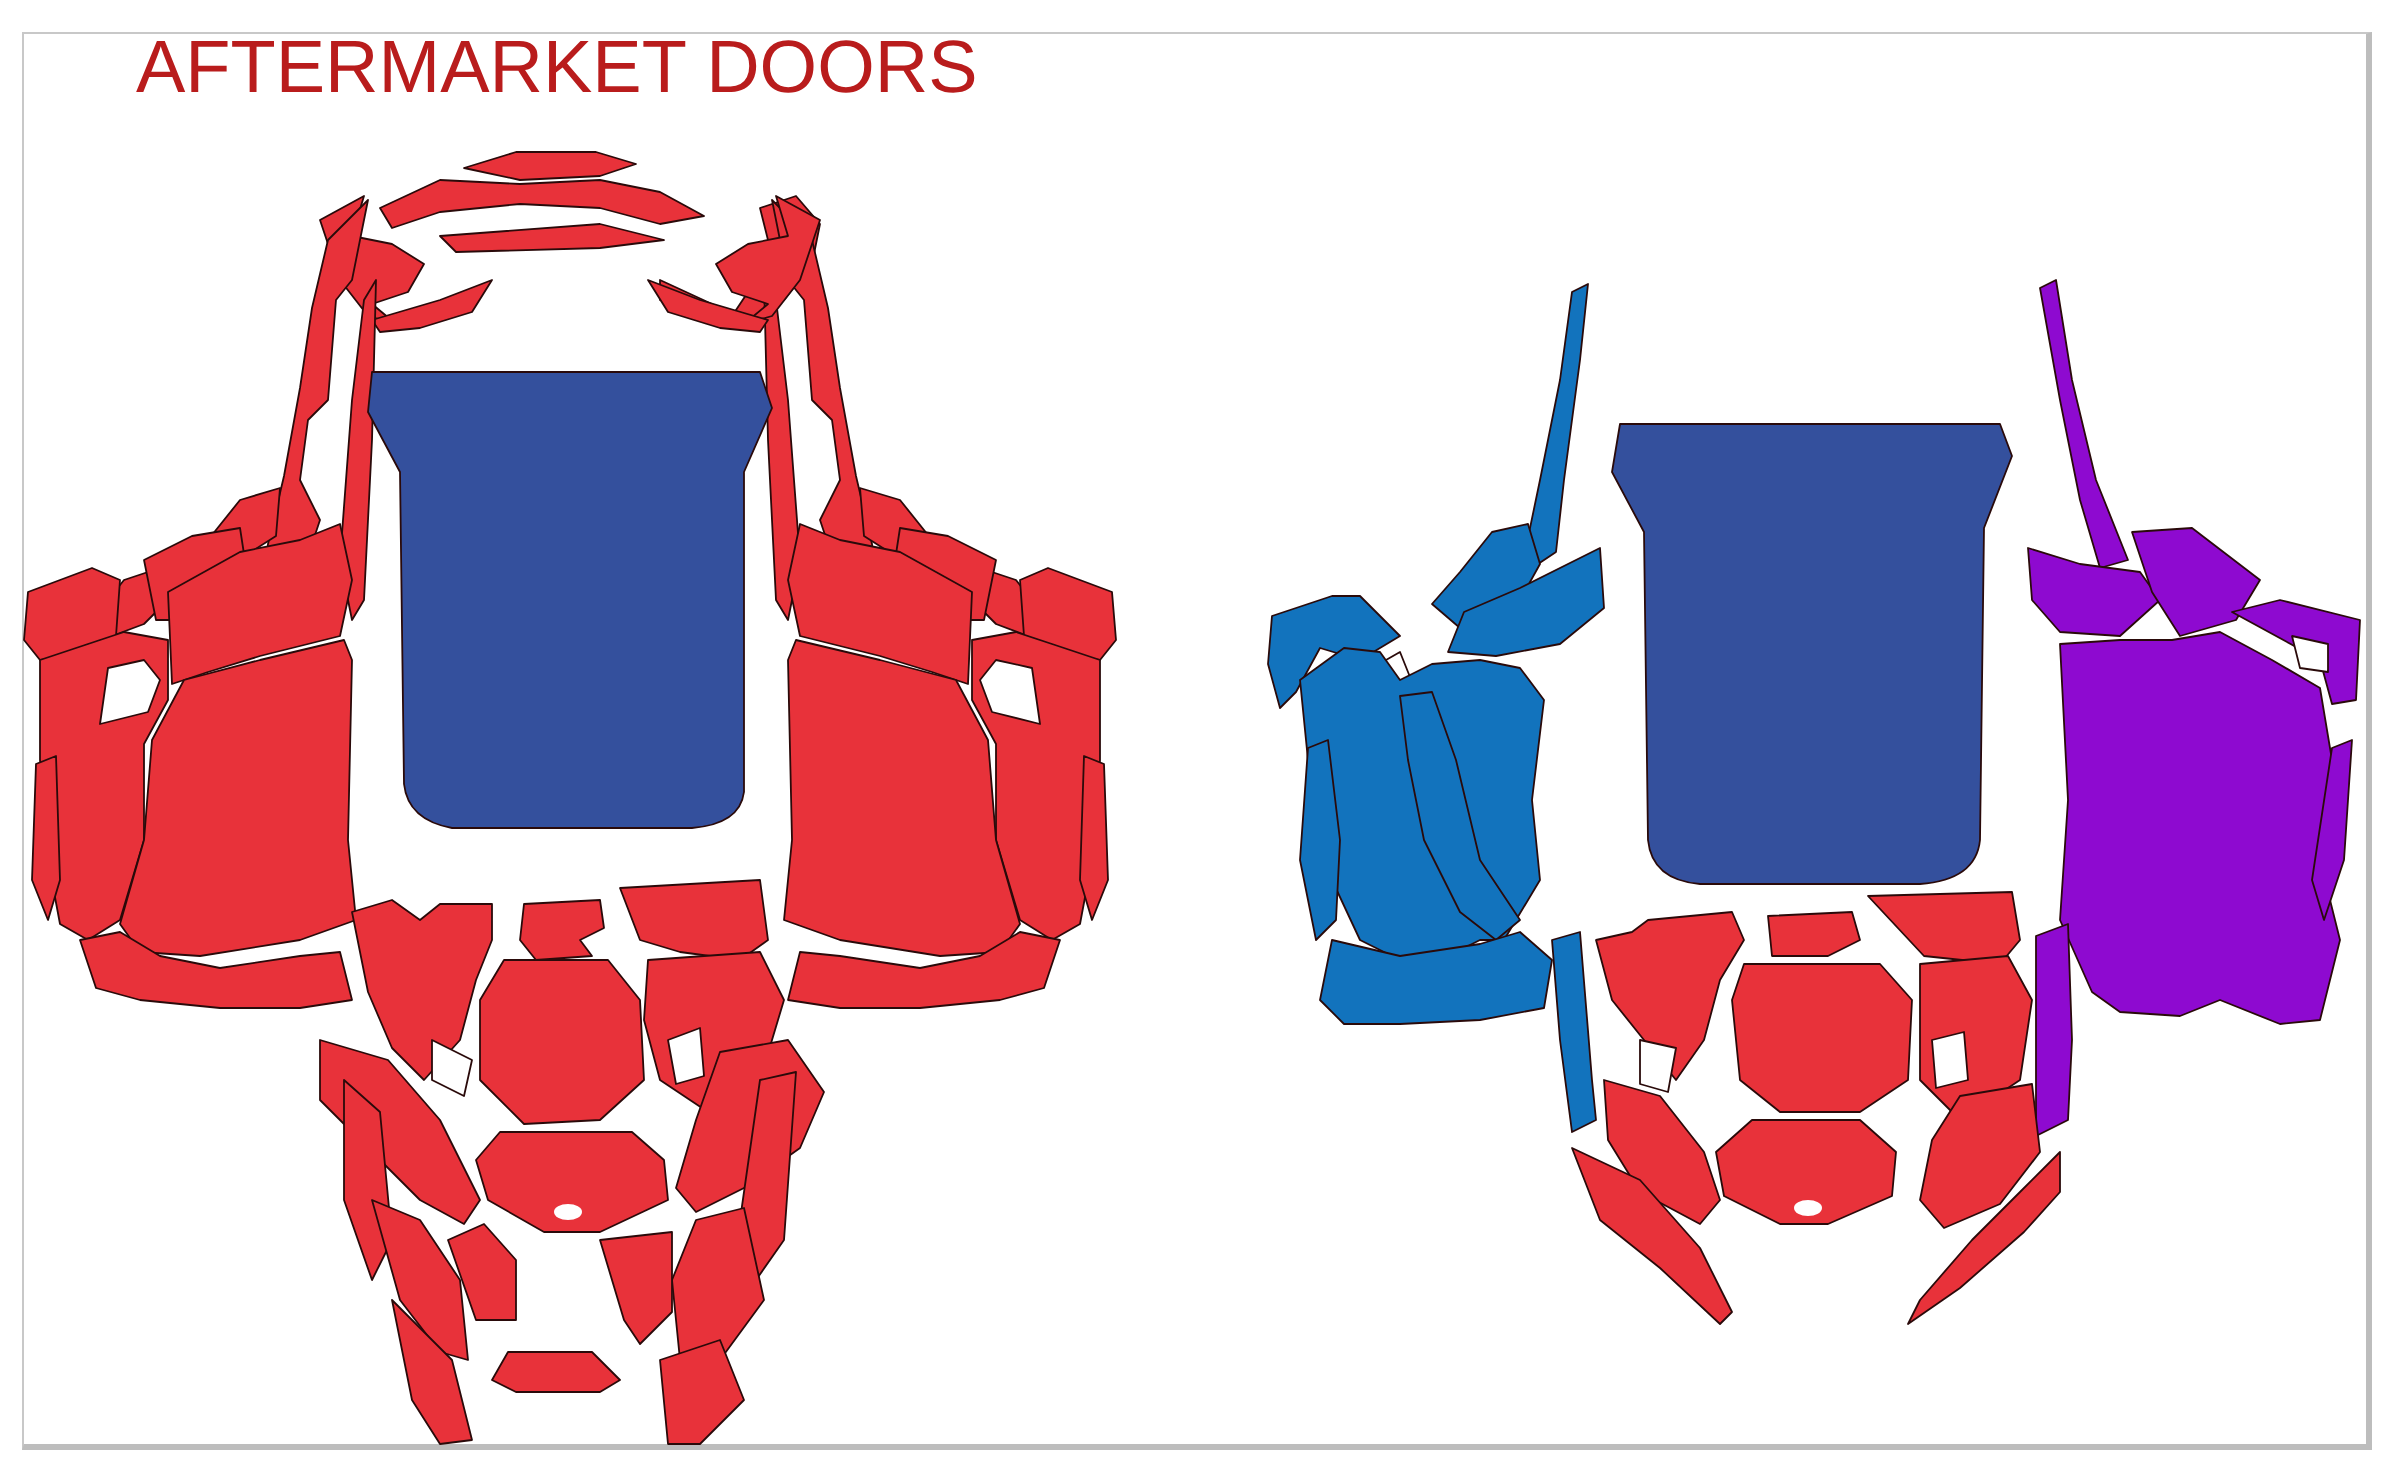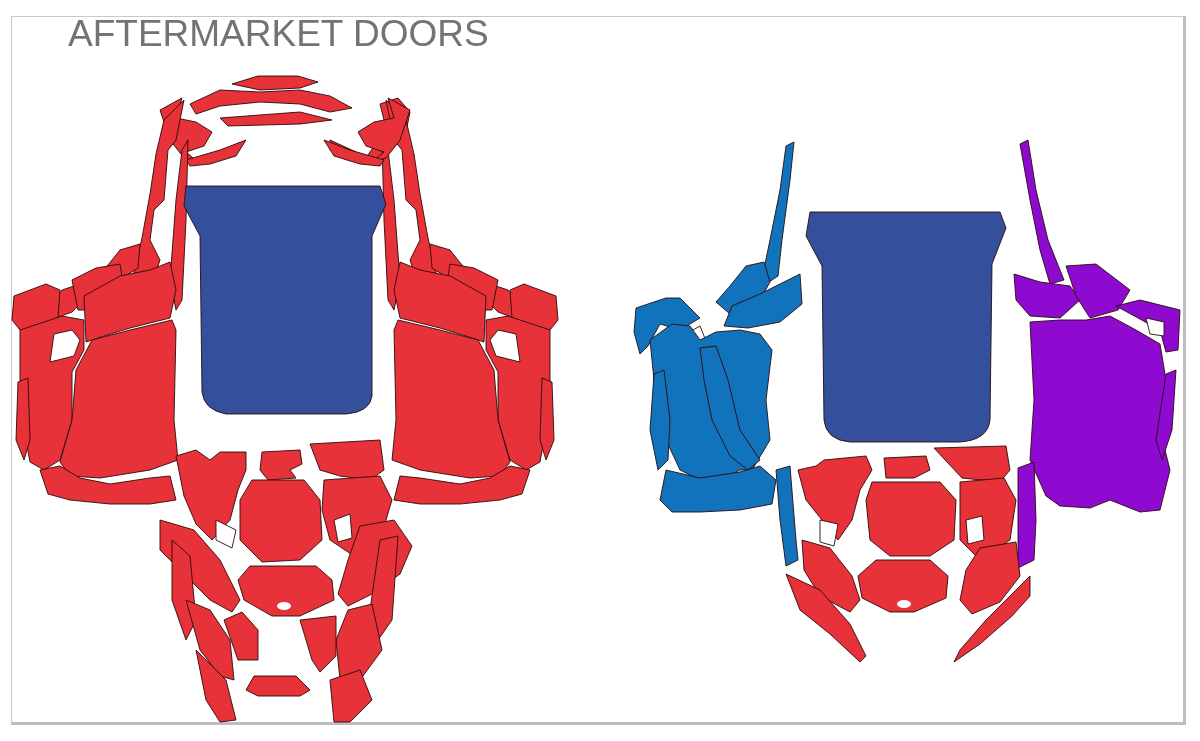--- a/index.html
+++ b/index.html
@@ -4,21 +4,21 @@
 <style>
   html, body { margin: 0; padding: 0; background: #ffffff; }
   body { width: 1200px; height: 741px; position: relative; overflow: hidden; font-family: "Liberation Sans", sans-serif; }
   .page-frame {
     position: absolute; left: 11px; top: 16px; width: 1175px; height: 709px;
     border-top: 1px solid #c8c8c8; border-left: 1px solid #c8c8c8;
     border-right: 3px solid #bdbdbd; border-bottom: 3px solid #bdbdbd;
     background: #ffffff; box-sizing: border-box;
   }
   .title {
-    position: absolute; left: 68px; top: 12px; font-size: 37px; color: #737373;
+    position: absolute; left: 68px; top: 12px; font-size: 37px; color: #b91c1c;
     letter-spacing: 0px; line-height: 44px; white-space: nowrap;
   }
   svg.art { position: absolute; left: 0; top: 0; }
   svg.art path, svg.art polygon { stroke: #2a0a0a; stroke-width: 0.9; stroke-linejoin: round; }
 </style>
 </head>
 <body>
 
 <div class="page-frame"></div>
 <div class="title">AFTERMARKET DOORS</div>

